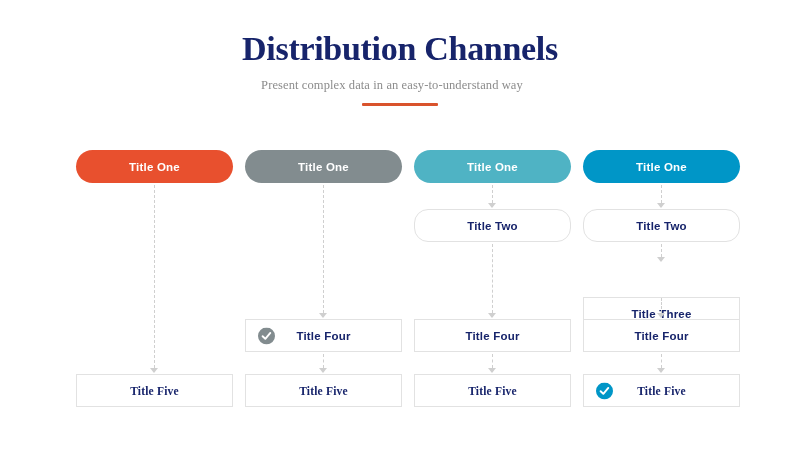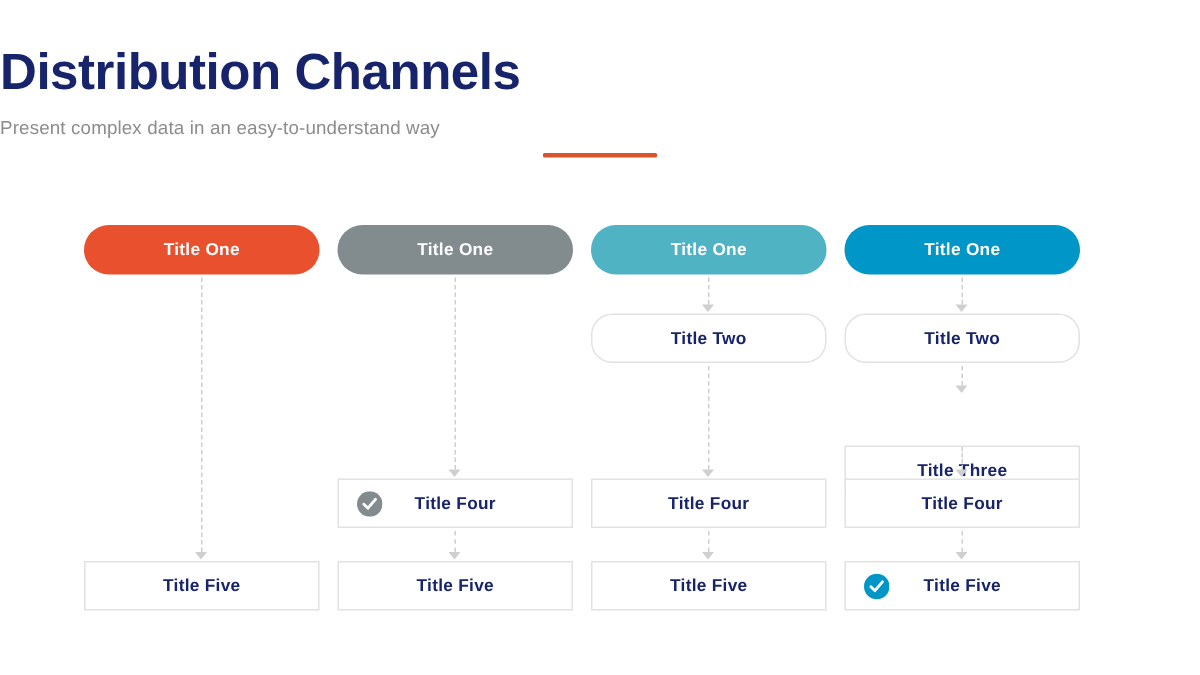--- a/index.html
+++ b/index.html
@@ -6,37 +6,37 @@
   body{
     width:800px;height:450px;
     background:#ffffff;
     font-family:"Liberation Sans", sans-serif;
     overflow:hidden;
     position:relative;
   }
   .slide{position:relative;width:800px;height:450px;}
 
   
-  .header{text-align:left;padding-top:30px;}
+  .header{text-align:center;padding-top:30px;font-family:Liberation Serif, serif;}
   .title{
     font-size:34px;font-weight:bold;color:#17246B;
     letter-spacing:-0.3px;line-height:1.1;margin:0;
   }
   .subtitle{
     font-size:12.5px;color:#8C8C8C;margin:11px 16px 0 0;
     font-weight:normal;letter-spacing:0.1px;
   }
   .accent-bar{
     width:76px;height:3px;background:#D9532C;
     margin:10px auto 0 auto;border-radius:1px;
   }
 
   
   .chart{
-    position:absolute;left:56px;top:150px;
+    position:absolute;left:76px;top:150px;
     width:664px;height:262px;
   }
   .col{
     position:absolute;top:0;width:157px;height:262px;
   }
   .col.c0{left:0px;}
   .col.c1{left:169px;}
   .col.c2{left:338px;}
   .col.c3{left:507px;}
 
@@ -54,21 +54,21 @@
     position:absolute;left:0;width:157px;height:33px;
     border:1px solid #E2E2E2;background:#ffffff;
     box-sizing:border-box;
     display:flex;align-items:center;justify-content:center;
     font-size:11.5px;font-weight:bold;color:#17246B;
     letter-spacing:0.2px;
   }
   .cell.r1{top:59px;border-radius:14px;}
   .cell.r2{top:113px;margin-top:34px;}
   .cell.r3{top:169px;}
-  .cell.r4{top:224px;}
+  .cell.r4{top:224px;font-family:Liberation Serif, serif;}
 
   .badge{
     position:absolute;left:12px;top:50%;
     transform:translateY(-50%);
     width:17px;height:17px;border-radius:50%;
     display:flex;align-items:center;justify-content:center;
   }
   .badge svg{display:block;}
 
   

